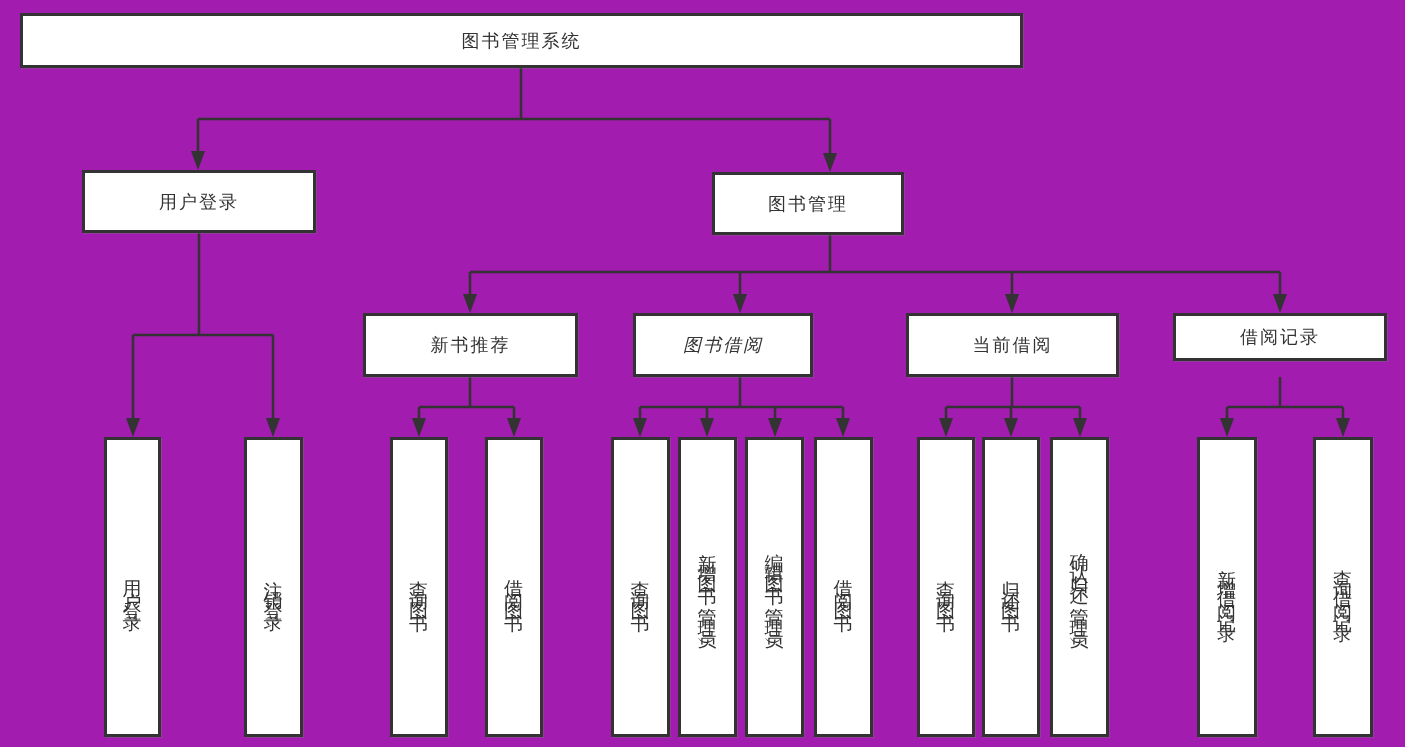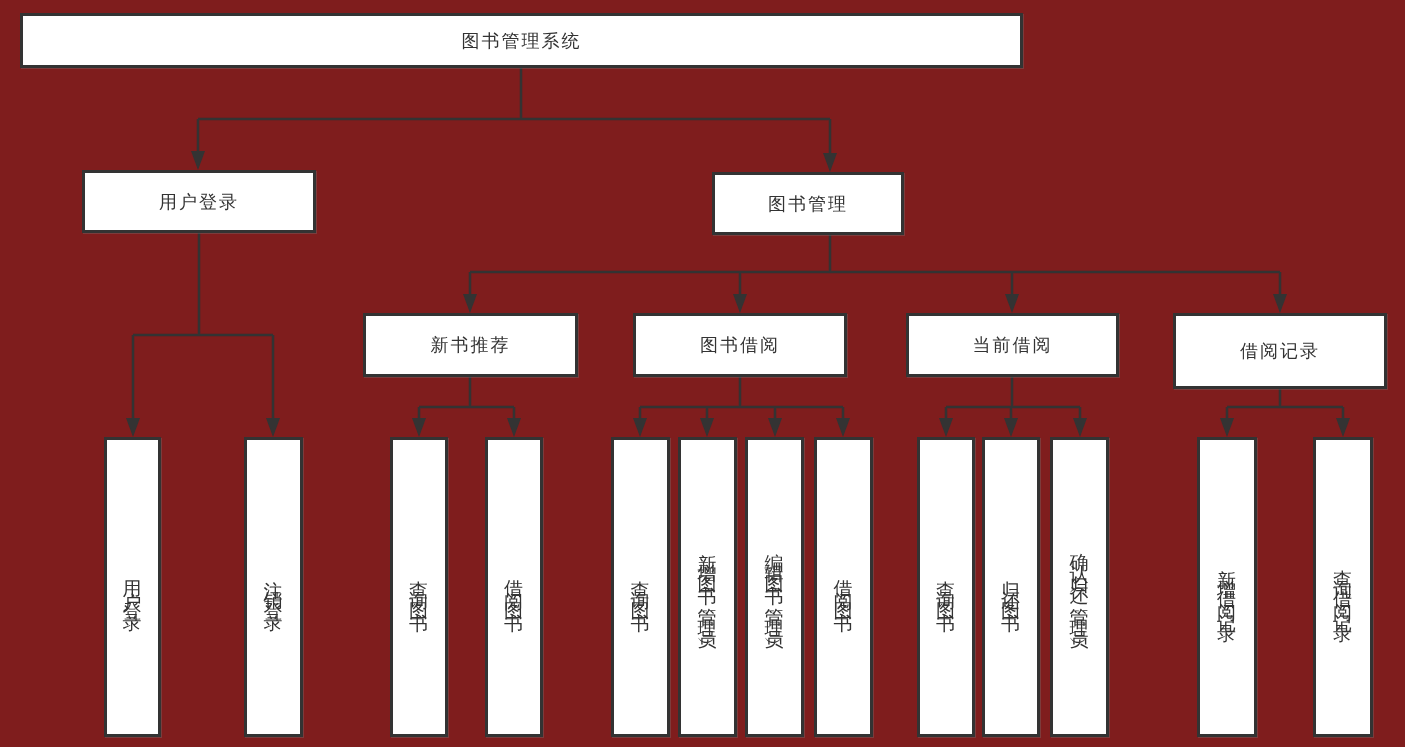--- a/index.html
+++ b/index.html
@@ -4,21 +4,21 @@
 <style>
   html, body {
     margin: 0;
     padding: 0;
     background: #ffffff;
   }
   #canvas {
     position: relative;
     width: 1405px;
     height: 747px;
-    background: #7f1d1d;
+    background: #a21caf;
     font-family: "Liberation Sans", "DejaVu Sans", sans-serif;
     overflow: hidden;
   }
   #wires {
     position: absolute;
     left: 0; top: 0;
     width: 1405px;
     height: 747px;
     z-index: 1;
   }
@@ -113,27 +113,27 @@
   <div class="box" style="left:82px; top:170px; width:234px; height:63px;">
     <span class="hlabel">用户登录</span>
   </div>
   <div class="box" style="left:712px; top:172px; width:192px; height:63px;">
     <span class="hlabel">图书管理</span>
   </div>
 
   <div class="box" style="left:363px; top:313px; width:215px; height:64px;">
     <span class="hlabel">新书推荐</span>
   </div>
-  <div class="box" style="left:633px; top:313px; width:214px; height:64px;">
+  <div class="box" style="left:633px; top:313px; width:180px; height:64px;font-style:italic;">
     <span class="hlabel">图书借阅</span>
   </div>
   <div class="box" style="left:906px; top:313px; width:213px; height:64px;font-family:Liberation Mono, monospace;">
     <span class="hlabel">当前借阅</span>
   </div>
-  <div class="box" style="left:1173px; top:313px; width:214px; height:76px;">
+  <div class="box" style="left:1173px; top:313px; width:214px; height:48px;">
     <span class="hlabel">借阅记录</span>
   </div>
 
   <div class="box vbox" style="left:104px; top:437px; width:57px; height:300px;">
     <span class="vlabel">用户登录</span>
   </div>
   <div class="box vbox" style="left:244px; top:437px; width:59px; height:300px;">
     <span class="vlabel">注销登录</span>
   </div>
 

